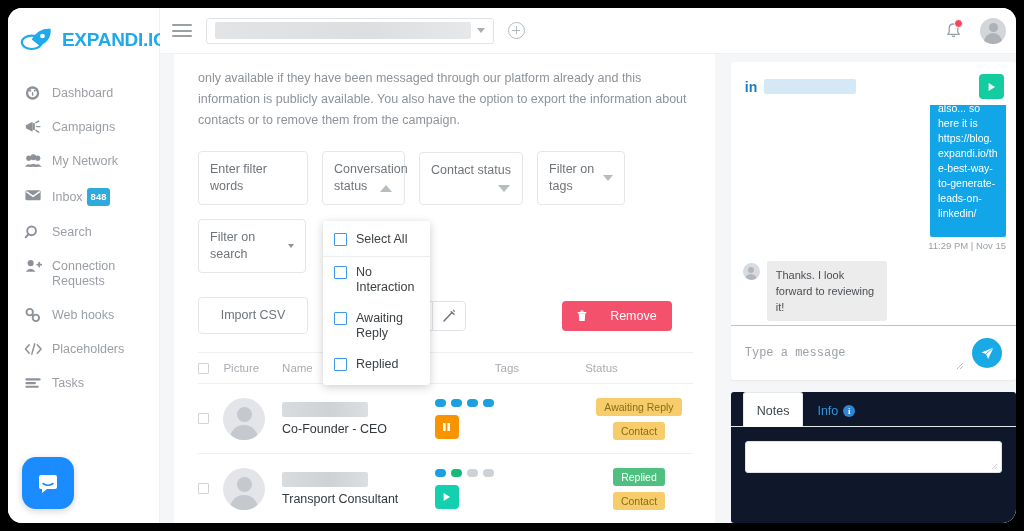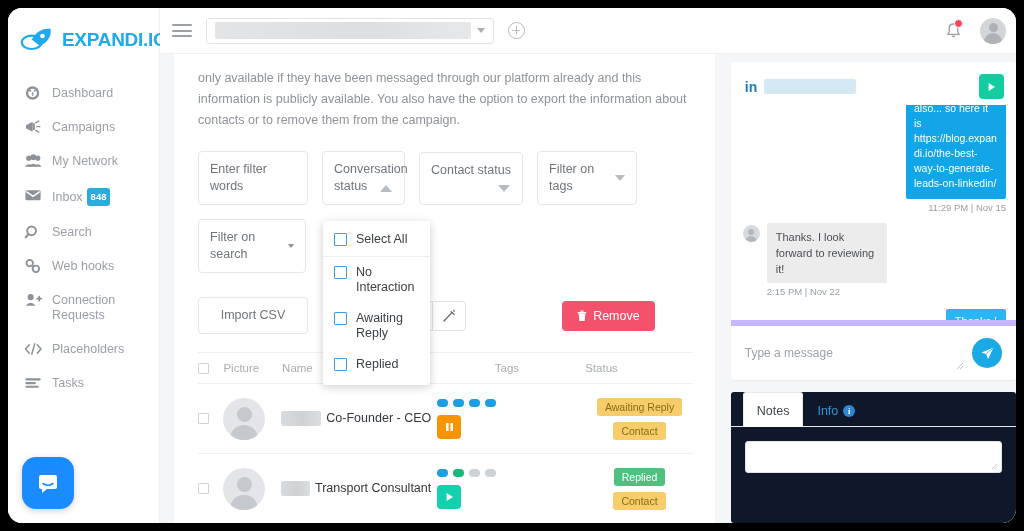--- a/index.html
+++ b/index.html
@@ -157,21 +157,21 @@
     background: #fff; color: #6f757b;
     font-size: 12.5px; line-height: 17px;
     padding: 9px 11px;
     cursor: pointer;
     position: relative;
   }
   .fbtn.w1 { width: 110px; }
   .fbtn.w2 { width: 83px; min-height: 53px; }
   .fbtn.w3 { width: 104px; min-height: 53px; }
   .fbtn.w4 { width: 108px; display:flex; align-items:center; justify-content:space-between; }
-  .fbtn.w5 { width: 100px; display:flex; align-items:center; justify-content:space-between; }
+  .fbtn.w5 { width: 88px; display:flex; align-items:center; justify-content:space-between; }
   .fbtn.import { width: 110px; text-align: center; }
   .tri-up {
     position:absolute; right: 12px; bottom: 12px;
     width: 0;height:0;border-left:6px solid transparent;border-right:6px solid transparent;
     border-bottom: 7px solid #b7bcc1;
   }
   .tri-dn-abs {
     position:absolute; right: 12px; bottom: 12px;
     width: 0;height:0;border-left:6px solid transparent;border-right:6px solid transparent;
     border-top: 7px solid #b7bcc1;
@@ -223,21 +223,21 @@
     border:1px solid #e0e3e6; border-radius: 0 4px 4px 0;
     padding: 7px 9px; background:#fff; cursor:pointer;
     display:flex; align-items:center;
   }
   .remove-btn {
     margin-left: 96px;
     background: #f4516c; color:#fff;
     border:none; border-radius: 4px;
     font-size: 12.5px;
     padding: 8px 15px;
-    display:flex; align-items:center; gap:6px;
+    display:flex; align-items:center; gap:23px;
     cursor:pointer;
   }
 
   
   .table { margin-top: 18px; }
   .thead {
     display:flex; align-items:center;
     border-top: 1px solid #edeff1; border-bottom: 1px solid #edeff1;
     padding: 9px 0; font-size: 11.5px; color:#a8adb2;
   }
@@ -254,21 +254,21 @@
     border-bottom: 1px solid #edeff1;
     padding: 9px 0; min-height: 70px;
   }
   .rchk { width:11px;height:11px;border:1px solid #cfd4d8;border-radius:1px;background:#fff;cursor:pointer;}
   .av {
     width: 42px; height: 42px; border-radius: 50%; background: #e3e5e8;
     position: relative; overflow: hidden;
   }
   .av .h { position:absolute; left:13.5px; top:9px; width:15px;height:15px;border-radius:50%;background:#c5c8cc;}
   .av .b { position:absolute; left:7px; top:27px; width:28px;height:19px;border-radius:14px 14px 0 0;background:#c5c8cc;}
-  .name-cell { display:flex; gap:5px; }
+  .name-cell { display:flex; flex-direction:column; gap:5px; }
   .name-redact {
     width: 86px; height: 15px; border-radius: 2px;
     background: linear-gradient(90deg,#d9dcdf,#cfd2d5 55%,#dcdfe2);
   }
   .name-title { font-size: 12.5px; color: #33383c; white-space: nowrap; }
   .dots { display:flex; gap:5px; justify-content:flex-start; }
   .dot { width: 11px; height: 8px; border-radius: 4px; }
   .d-blue { background:#1a9fe0; }
   .d-green { background:#17b978; }
   .d-gray { background:#cdd2d6; }
@@ -305,23 +305,23 @@
   .li-redact {
     width: 92px; height: 15px; border-radius: 2px; background:#d4e9f5;
   }
   .play-head {
     margin-left:auto; width: 25px; height: 25px; border-radius: 4px;
     background:#13cc9f; display:flex;align-items:center;justify-content:center;
     cursor:pointer;
   }
   .msgs { flex:1; padding: 2px 10px 4px 12px; overflow:hidden; position:relative; }
   .msg-out-first {
-    margin-left: auto; width: 100px;
+    margin-left: auto; width: 76px;
     background: #12a5e8; color:#fff; border-radius:2px;
-    font-size: 10.5px; line-height: 15px; padding: 6px 8px 8px;
+    font-size: 10.5px; line-height: 15px; padding: 6px 8px 16px;
     word-break: break-word;
     margin-top: -12px;
   }
   .ts { font-size: 9.5px; color:#9aa0a5; margin-top: 3px; }
   .ts.right { text-align:right; }
   .msg-in-row { display:flex; gap:7px; margin-top: 10px; }
   .mini-av {
     width: 17px; height: 17px; border-radius:50%; background:#d8dbde;
     position:relative; overflow:hidden; flex:none; margin-top:2px;
   }
@@ -332,23 +332,24 @@
     font-size: 11px; line-height: 16px; padding: 6px 9px;
     max-width: 120px;
   }
   .msg-out2 {
     margin-left:auto; background:#29b6f2; color:#fff;
     border-radius:2px; font-size:11px; padding: 6px 9px;
     display:inline-block;
   }
   .out-wrap { display:flex; flex-direction:column; align-items:flex-end; margin-top: 12px;}
   .composer {
-    border-top: 6px solid #c4b5fd;
+    border-top: 1px solid #c4b5fd;
     padding: 12px 14px; display:flex; align-items:center;
     position: relative;
+    font-family: Liberation Mono, monospace;
   }
   .composer-ph { font-size: 12px; color:#9ca2a8; flex:1; }
   .send-btn {
     width: 30px; height: 30px; border-radius:50%; background:#19a9e5;
     display:flex;align-items:center;justify-content:center; cursor:pointer;
   }
   .resize-grip {
     position:absolute; right: 52px; bottom: 10px;
     width: 8px; height: 8px;
   }
@@ -455,38 +456,38 @@
               <circle cx="8" cy="6.8" r="4.6" fill="none" stroke="#8c9298" stroke-width="2"></circle>
               <path d="M4.6 10.4 L1.8 13.6" stroke="#8c9298" stroke-width="2.2" stroke-linecap="round"></path>
             </svg>
         </span>
         <span class="nav-label">Search</span>
       </div>
 
       <div class="nav-item">
         <span class="nav-ico">
           <svg viewBox="0 0 20 16">
-              <circle cx="6" cy="5" r="3.4" fill="none" stroke="#8c9298" stroke-width="2"></circle>
-              <circle cx="12.5" cy="11" r="3.4" fill="none" stroke="#8c9298" stroke-width="2"></circle>
-              <path d="M8.3 7.2 L10.4 9" stroke="#8c9298" stroke-width="2"></path>
-            </svg>
-        </span>
-        <span class="nav-label">Web hooks</span>
-      </div>
-
-      <div class="nav-item">
-        <span class="nav-ico">
-          <svg viewBox="0 0 20 16">
               <circle cx="7" cy="5" r="3.2" fill="#8c9298"></circle>
               <path d="M1.8 14 q5.2 -6.4 10.4 0 Z" fill="#8c9298"></path>
               <rect x="13" y="5.6" width="6" height="1.9" rx=".9" fill="#8c9298"></rect>
               <rect x="15.05" y="3.55" width="1.9" height="6" rx=".9" fill="#8c9298"></rect>
             </svg>
         </span>
         <span class="nav-label">Connection Requests</span>
+      </div>
+
+      <div class="nav-item">
+        <span class="nav-ico">
+          <svg viewBox="0 0 20 16">
+              <circle cx="6" cy="5" r="3.4" fill="none" stroke="#8c9298" stroke-width="2"></circle>
+              <circle cx="12.5" cy="11" r="3.4" fill="none" stroke="#8c9298" stroke-width="2"></circle>
+              <path d="M8.3 7.2 L10.4 9" stroke="#8c9298" stroke-width="2"></path>
+            </svg>
+        </span>
+        <span class="nav-label">Web hooks</span>
       </div>
 
       <div class="nav-item">
         <span class="nav-ico">
           <svg viewBox="0 0 20 16">
               <path d="M5.5 3.5 L1.6 8 L5.5 12.5" stroke="#8c9298" stroke-width="1.6" fill="none" stroke-linecap="round" stroke-linejoin="round"></path>
               <path d="M14 3.5 L17.9 8 L14 12.5" stroke="#8c9298" stroke-width="1.6" fill="none" stroke-linecap="round" stroke-linejoin="round"></path>
               <path d="M11.3 2.6 L8.2 13.4" stroke="#8c9298" stroke-width="1.6" stroke-linecap="round"></path>
             </svg>
         </span>

